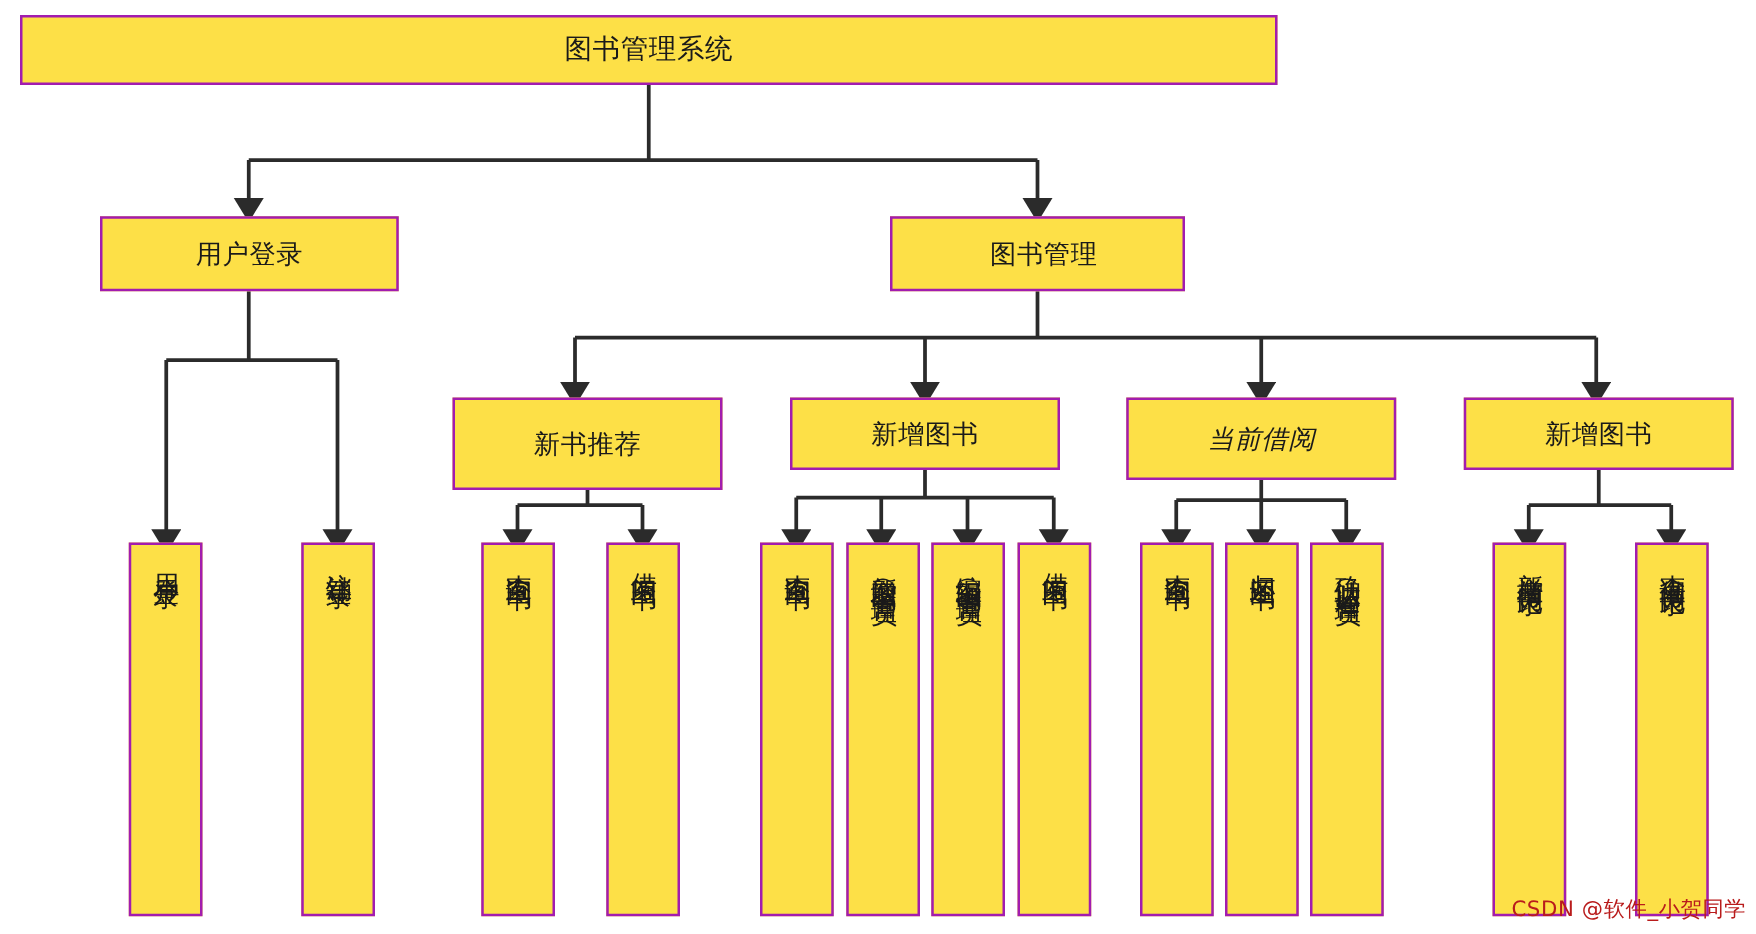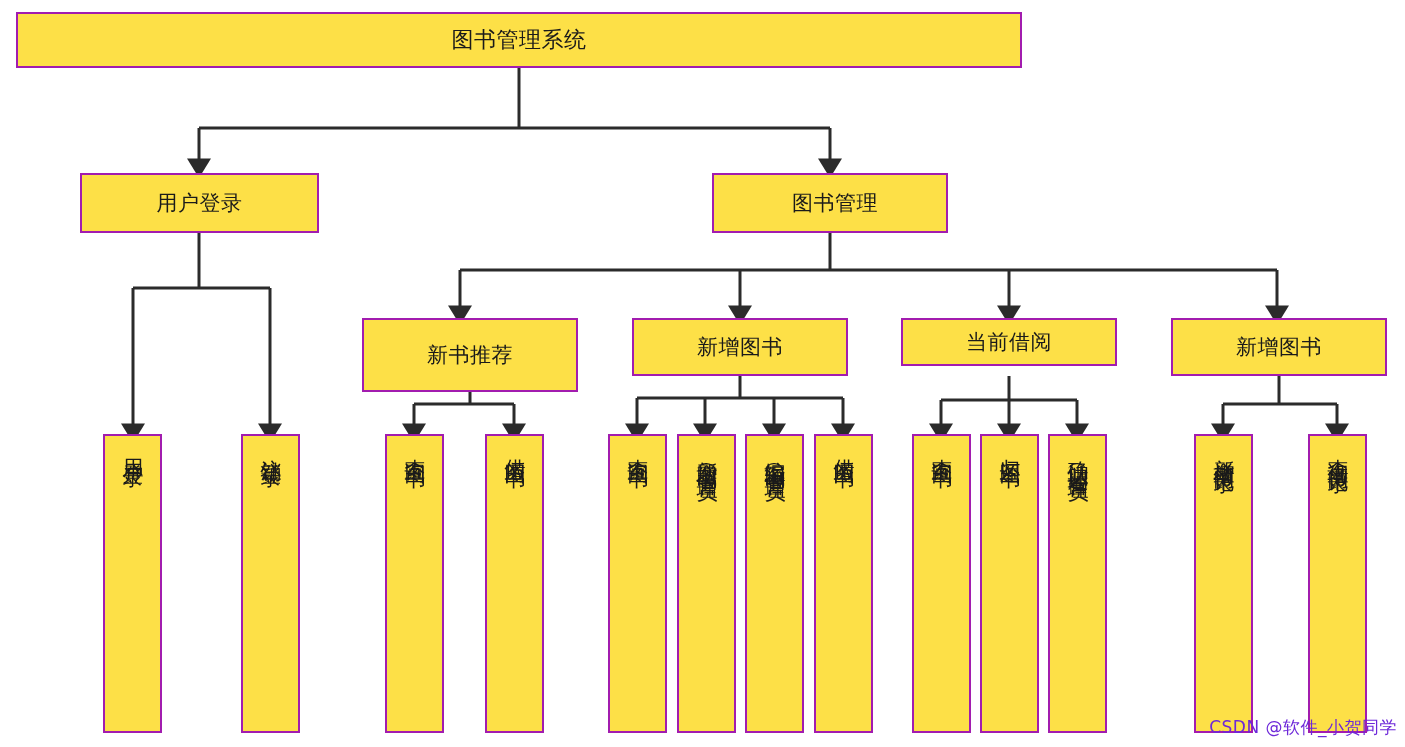--- a/index.html
+++ b/index.html
@@ -63,21 +63,21 @@
     padding-top: 2px;
   }
   .node-v.mid .node-label {
     justify-content: center;
   }
   .watermark {
     position: absolute;
     right: 8px;
     bottom: 8px;
     font-size: 17px;
-    color: #6d28d9;
+    color: #b91c1c;
     letter-spacing: 0.5px;
     white-space: nowrap;
   }
 </style>
 </head>
 <body>
 
 <div id="canvas">
 
   <svg id="diagram-svg" viewBox="0 0 1405 747">
@@ -143,21 +143,21 @@
   </div>
 
   <div class="node node-h" style="left:362px; top:318px; width:216px; height:74px;">
     <span class="node-label">新书推荐</span>
   </div>
 
   <div class="node node-h" style="left:632px; top:318px; width:216px; height:58px;">
     <span class="node-label">新增图书</span>
   </div>
 
-  <div class="node node-h" style="left:901px; top:318px; width:216px; height:48px;">
+  <div class="node node-h" style="left:901px; top:318px; width:216px; height:66px;font-style:italic;">
     <span class="node-label">当前借阅</span>
   </div>
 
   <div class="node node-h" style="left:1171px; top:318px; width:216px; height:58px;">
     <span class="node-label">新增图书</span>
   </div>
 
   <div class="node node-v mid" style="left:103px; top:434px; width:59px; height:299px;">
     <span class="node-label">用户登录</span>
   </div>

